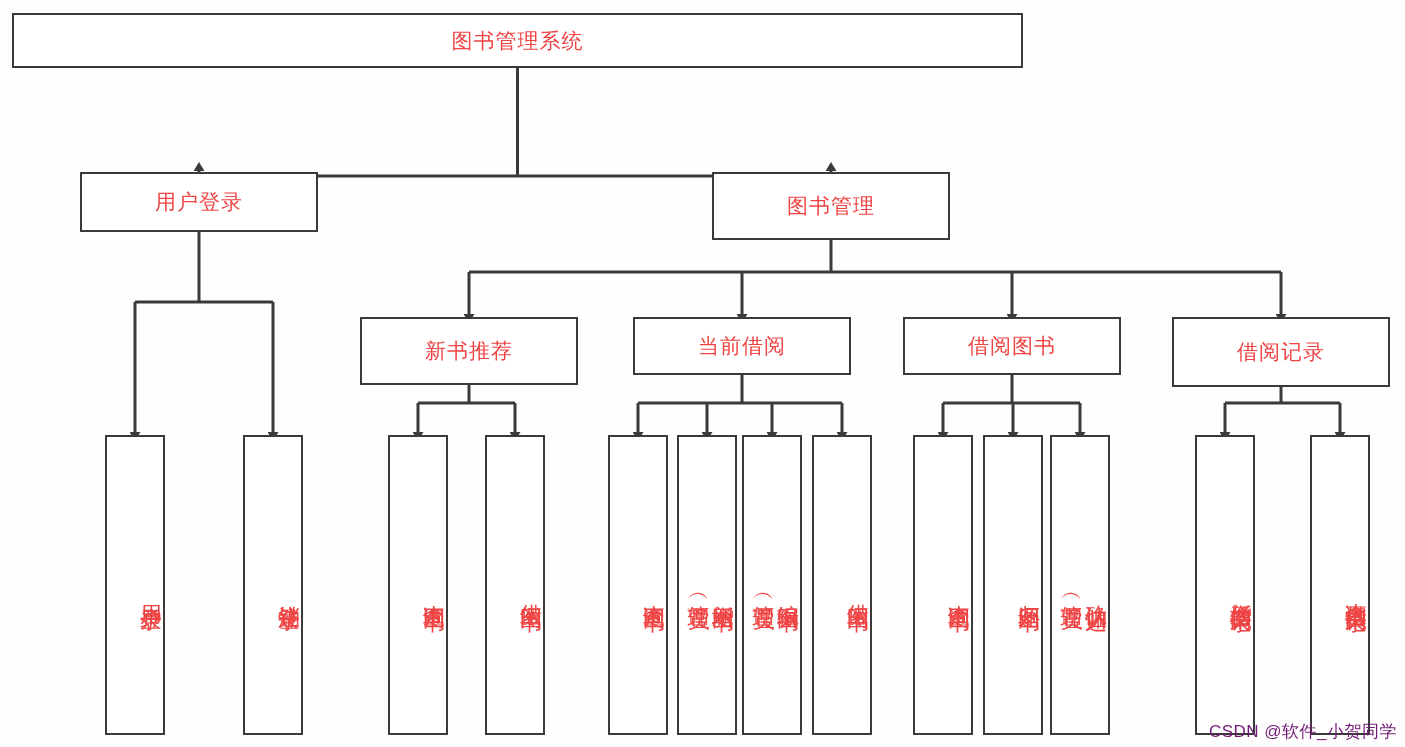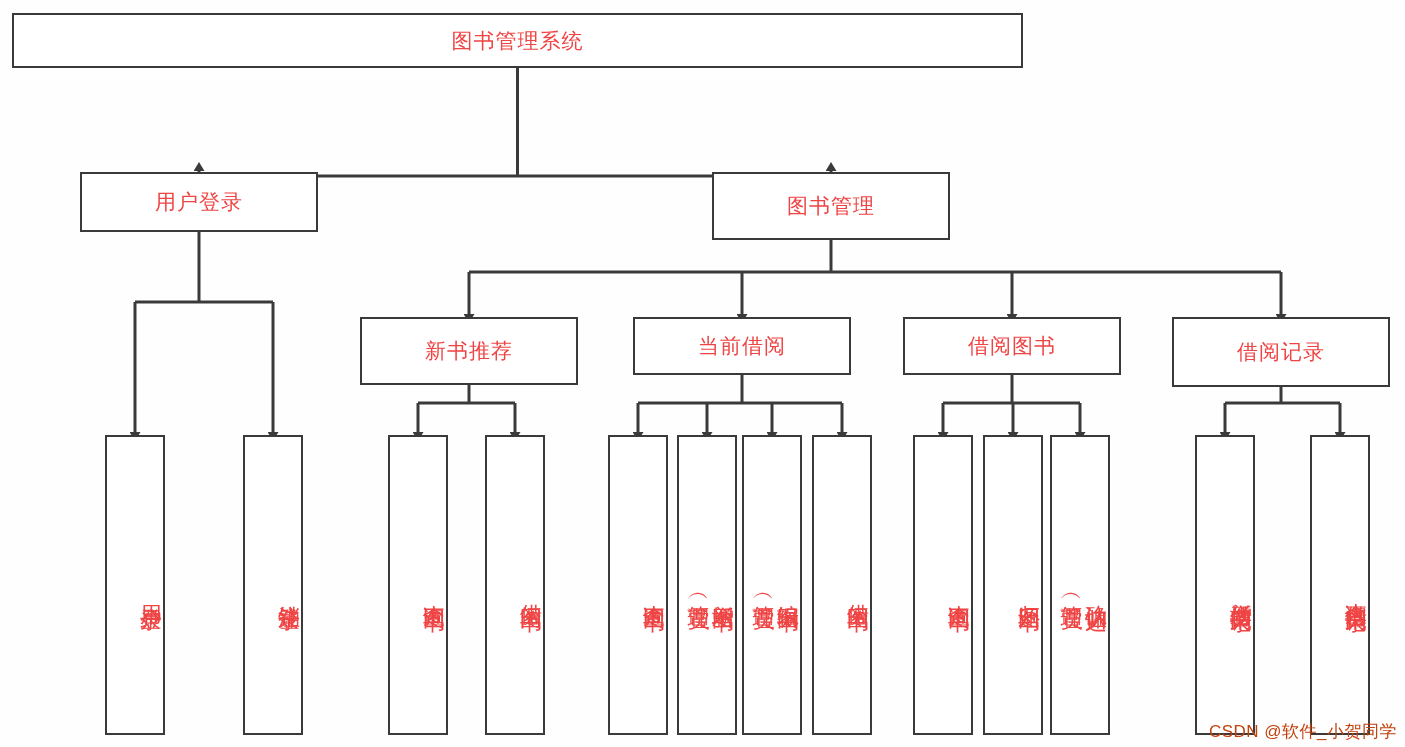--- a/index.html
+++ b/index.html
@@ -52,21 +52,21 @@
   }
   .node .label {
     display: block;
     white-space: pre-line;
   }
   .watermark {
     position: absolute;
     right: 8px;
     bottom: 4px;
     font-size: 17px;
-    color: #c2410c;
+    color: #701a75;
     letter-spacing: 0.5px;
     z-index: 5;
     white-space: nowrap;
   }
 </style>
 </head>
 <body>
 
 <div id="canvas">
   <svg id="links" viewBox="0 0 1405 747">

